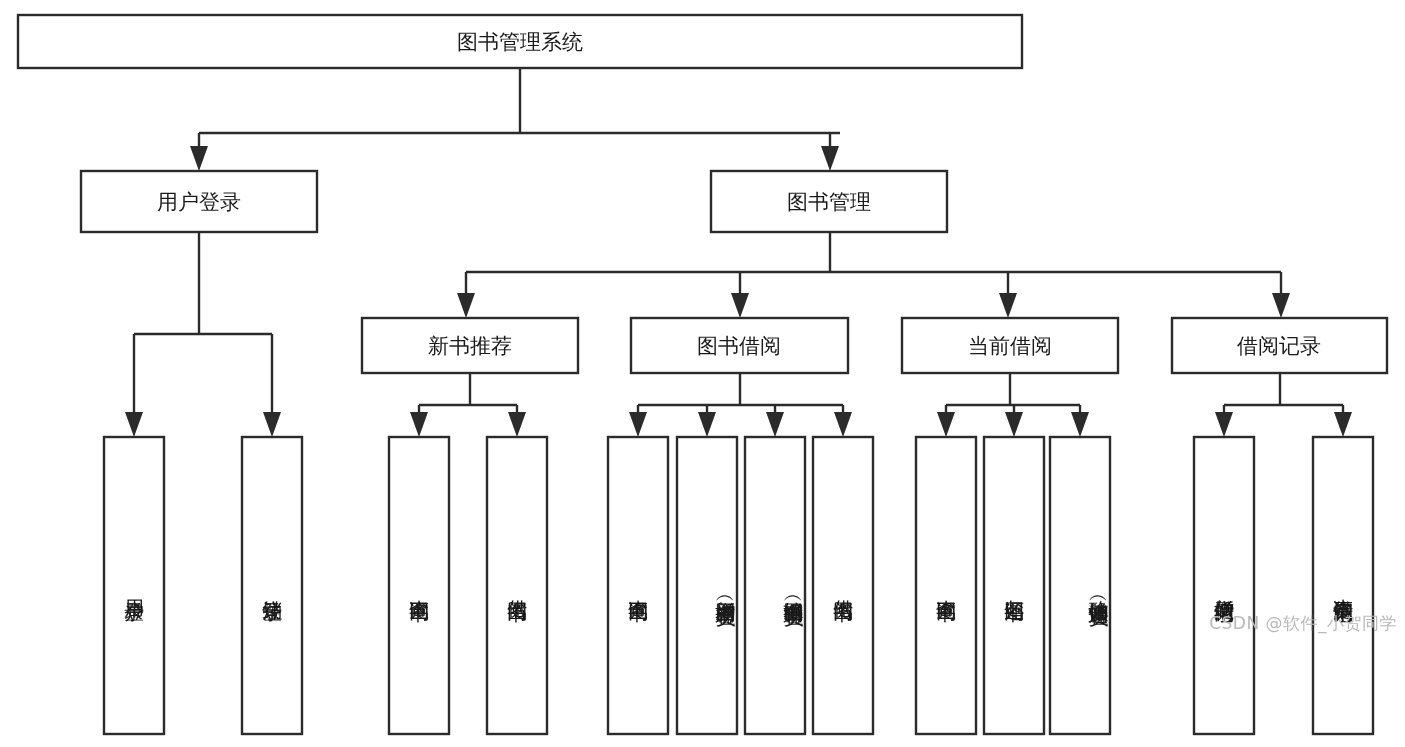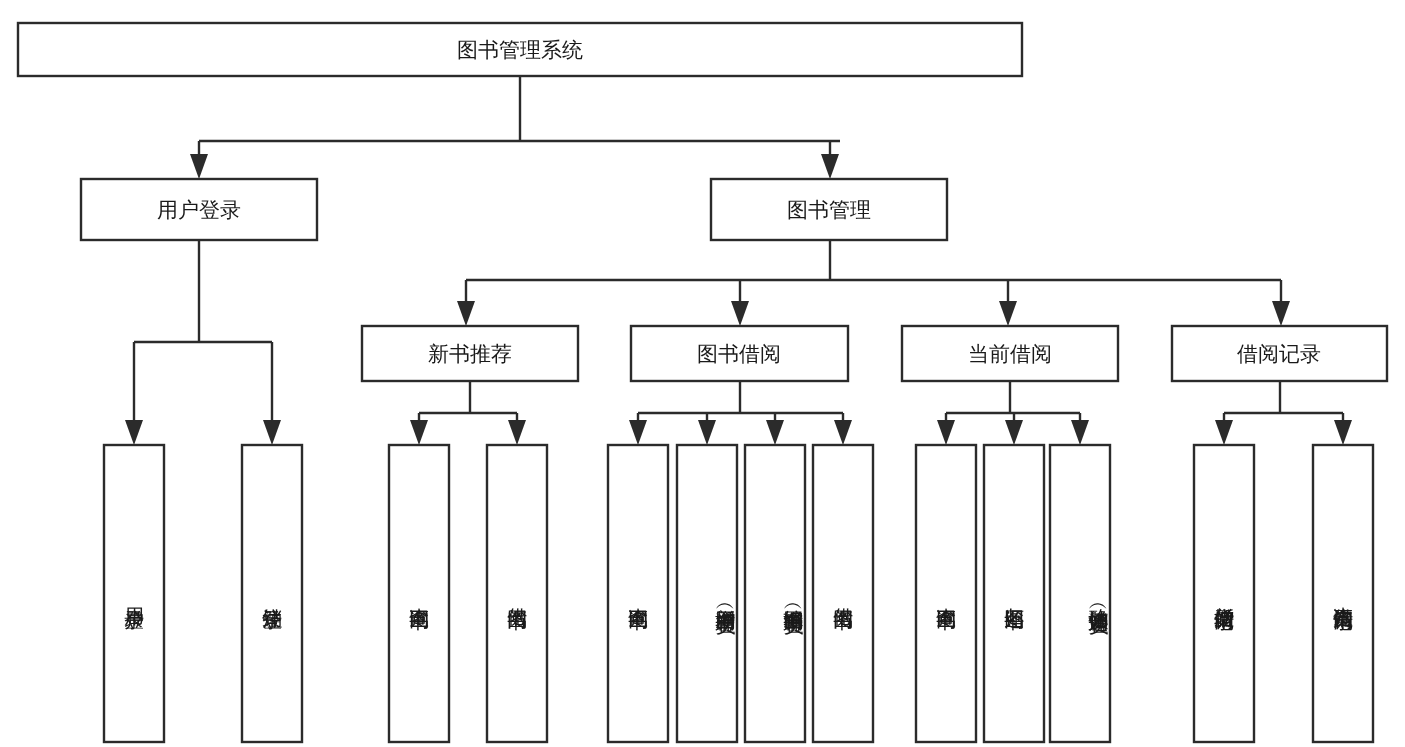--- a/index.html
+++ b/index.html
@@ -11,21 +11,20 @@
     width: 1405px;
     height: 747px;
     font-family: "DejaVu Sans", "Liberation Sans", sans-serif;
     overflow: hidden;
   }
   #diagram-root {
     position: relative;
     width: 1405px;
     height: 641px;
     background: #ffffff;
-    margin-top: 8px;
   }
   svg.diagram-canvas {
     position: absolute;
     left: 0;
     top: 0;
     width: 1405px;
     height: 747px;
   }
   .node-box {
     fill: #ffffff;
@@ -207,14 +206,15 @@
   <div class="node-label-v" style="left:745px; top:437px; width:60px; height:297px; display:flex; align-items:flex-start; justify-content:center; padding-top:8px; box-sizing:border-box;">编辑图书（管理员）</div>
   <div class="node-label-v" style="left:813px; top:437px; width:60px; height:297px; display:flex; align-items:center; justify-content:center;">借阅图书</div>
 
   <div class="node-label-v" style="left:916px; top:437px; width:60px; height:297px; display:flex; align-items:center; justify-content:center;">查询图书</div>
   <div class="node-label-v" style="left:984px; top:437px; width:60px; height:297px; display:flex; align-items:center; justify-content:center;">归还图书</div>
   <div class="node-label-v" style="left:1050px; top:437px; width:60px; height:297px; display:flex; align-items:flex-start; justify-content:center; padding-top:8px; box-sizing:border-box;">确认归还（管理员）</div>
 
   <div class="node-label-v" style="left:1194px; top:437px; width:60px; height:297px; display:flex; align-items:center; justify-content:center;">新增借阅记录</div>
   <div class="node-label-v" style="left:1313px; top:437px; width:60px; height:297px; display:flex; align-items:center; justify-content:center;">查询借阅记录</div>
 
+  <div class="watermark">CSDN @软件_小贺同学</div>
 
 </div>
 
 </body></html>

